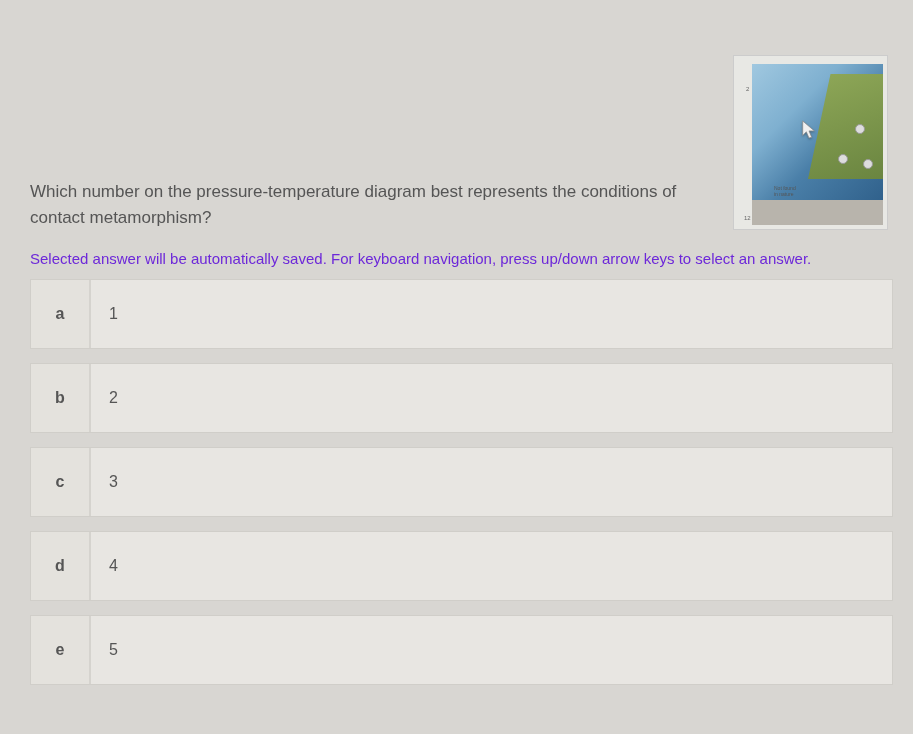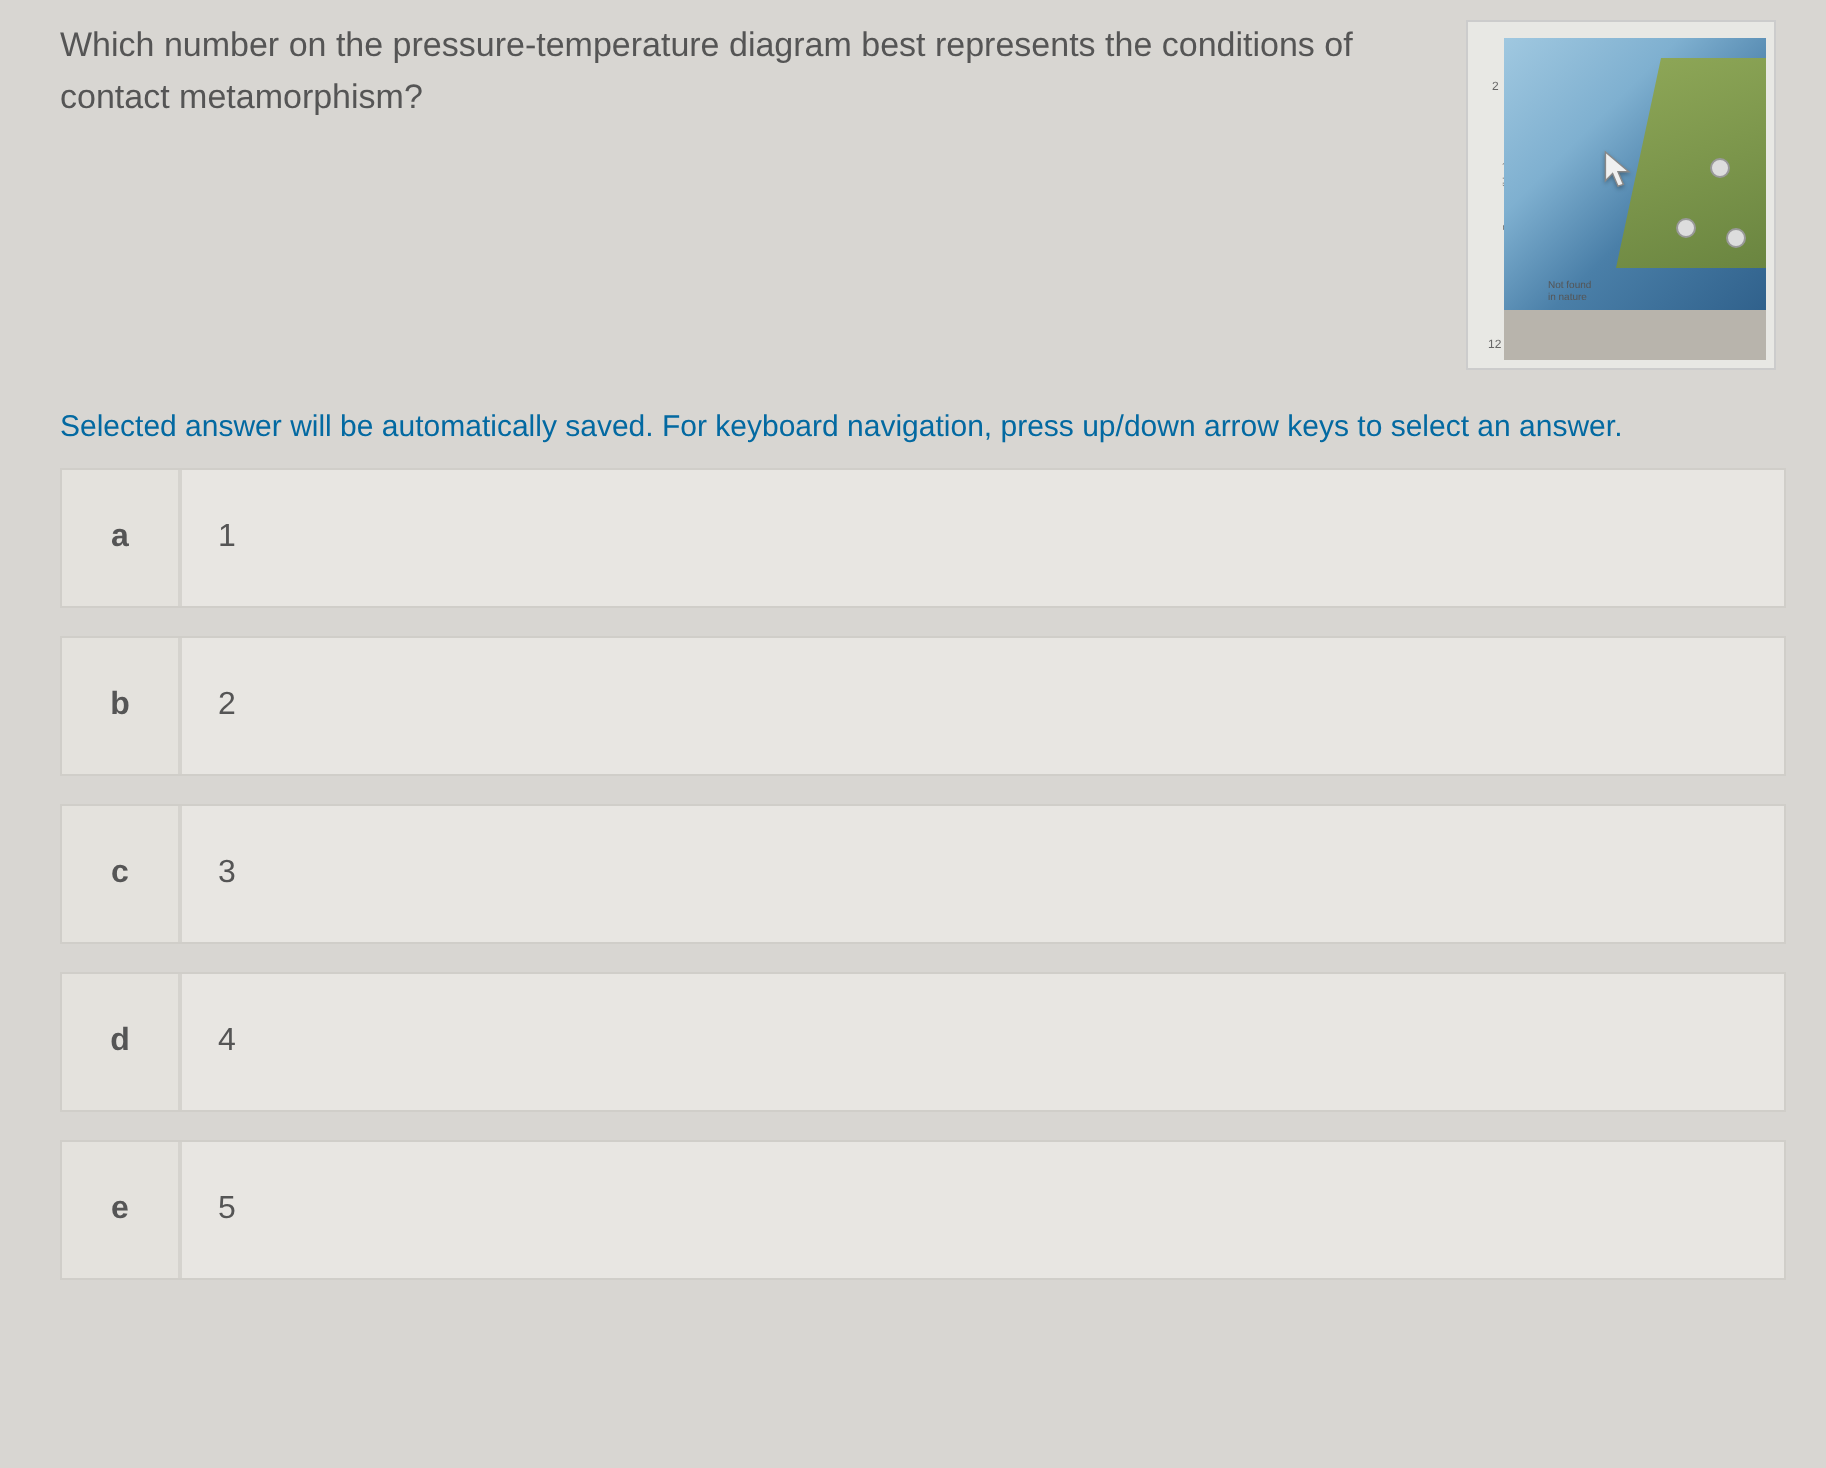--- a/index.html
+++ b/index.html
@@ -14,23 +14,24 @@
       height: 734px;
       padding: 0;
       color: #4a4a4a;
       overflow: hidden;
     }
     .container {
       padding: 10px 20px 20px 30px;
     }
     .question-row {
       display: flex;
-      align-items: flex-start;
+      align-items: flex-end;
       gap: 20px;
       margin-bottom: 20px;
+      margin-top: 45px;
     }
     .question-text {
       flex: 1;
       font-size: 17px;
       line-height: 1.5;
       color: #555;
       font-weight: 500;
       padding-top: 0;
     }
     .diagram-box {
@@ -104,21 +105,21 @@
       color: #666;
       white-space: nowrap;
     }
     .diagram-tick {
       position: absolute;
       font-size: 6px;
       color: #666;
     }
     .instruction-text {
       font-size: 15px;
-      color: #0369a1;
+      color: #6d28d9;
       margin-bottom: 12px;
       font-weight: 500;
     }
     .answer-row {
       display: flex;
       align-items: stretch;
       background: #e8e6e2;
       border: 1px solid #d0cec9;
       margin-bottom: 14px;
       min-height: 70px;

